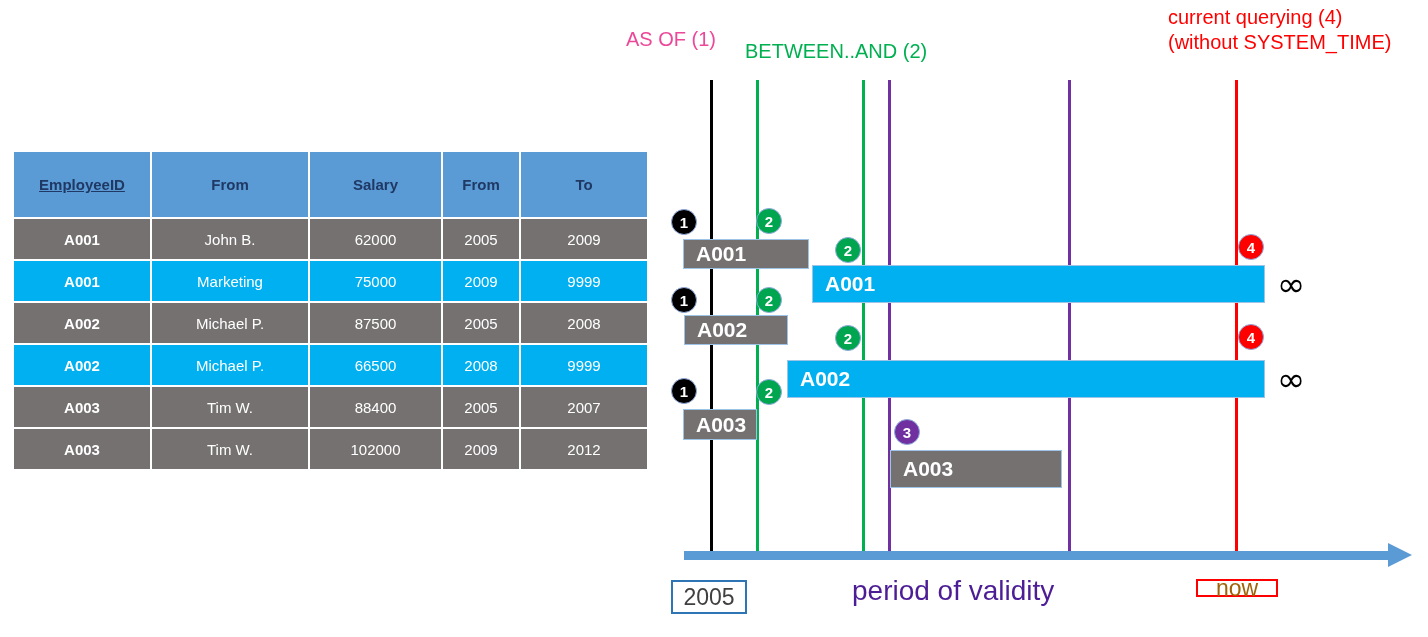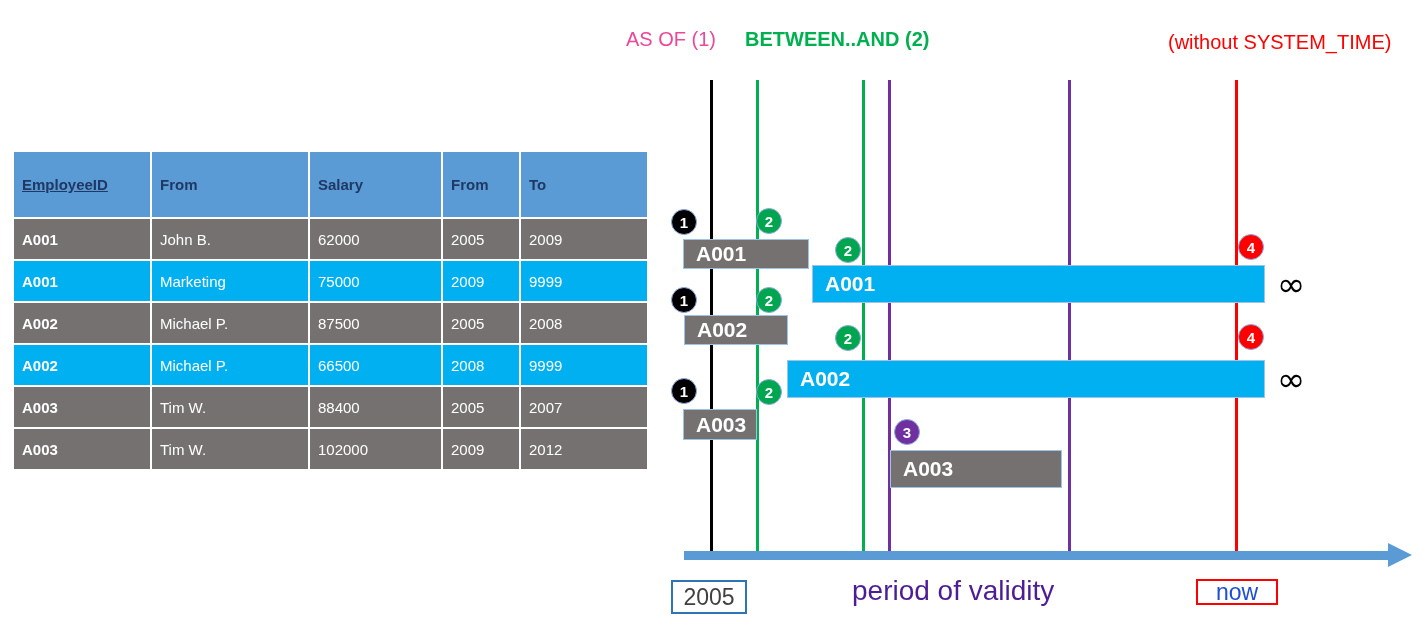--- a/index.html
+++ b/index.html
@@ -2,21 +2,21 @@
 <html><head>
 <meta charset="utf-8">
 <style>
   html,body{margin:0;padding:0;background:#ffffff;}
   body{width:1428px;height:637px;position:relative;overflow:hidden;
        font-family:"Liberation Sans","DejaVu Sans",sans-serif;}
 
   
   #emp-table{position:absolute;left:12px;top:150px;border-collapse:separate;border-spacing:2px;}
   #emp-table th,#emp-table td{
-      font-size:15px;padding:5px 8px;text-align:left;vertical-align:middle;
+      font-size:15px;padding:5px 8px;text-align:center;vertical-align:middle;
       white-space:nowrap;}
   #emp-table th{background:#5B9BD5;color:#1F3864;font-weight:bold;height:55px;}
   #emp-table th.first{text-decoration:underline;}
   #emp-table tr.gray td{background:#767171;color:#ffffff;height:30px;}
   #emp-table tr.cyan td{background:#00B0F0;color:#ffffff;height:30px;}
   #emp-table td.id{font-weight:bold;}
   .c-emp{width:120px;} .c-name{width:140px;} .c-sal{width:115px;}
   .c-from{width:60px;} .c-to{width:110px;margin-top:18px;}
 
   
@@ -56,22 +56,22 @@
              background:#5B9BD5;}
   #axis-arrow{position:absolute;left:1388px;top:543px;width:0;height:0;
               border-top:12px solid transparent;border-bottom:12px solid transparent;
               border-left:24px solid #5B9BD5;}
 
   .tagbox{position:absolute;border:2px solid;font-size:23px;
           display:flex;align-items:center;justify-content:center;
           background:#ffffff;box-sizing:border-box;}
   #tag-2005{left:671px;top:580px;width:76px;height:34px;
             border-color:#2E75B6;color:#404040;}
-  #tag-now{left:1196px;top:579px;width:82px;height:26px;
-           border-color:#FF0000;color:#1d4ed8;}
+  #tag-now{left:1196px;top:579px;width:82px;height:18px;
+           border-color:#FF0000;color:#a16207;}
   #axis-caption{position:absolute;left:852px;top:575px;font-size:28px;color:#4c1d95;
                 white-space:nowrap;}
 </style>
 </head>
 <body>
 
 <table id="emp-table">
   <thead>
     <tr>
       <th class="first c-emp">EmployeeID</th>
@@ -123,21 +123,22 @@
       <td class="c-sal">102000</td>
       <td class="c-from">2009</td>
       <td class="c-to">2012</td>
     </tr>
   </tbody>
 </table>
 
 <div id="diagram">
 
   <div class="hdr hdr-black" style="left:626px;top:28px;">AS OF (1)</div>
-  <div class="hdr hdr-green" style="left:745px;top:28px;font-weight:bold;">BETWEEN..AND (2)</div>
+  <div class="hdr hdr-green" style="left:745px;top:40px;">BETWEEN..AND (2)</div>
+  <div class="hdr hdr-red" style="left:1168px;top:6px;">current querying (4)</div>
   <div class="hdr hdr-red" style="left:1168px;top:31px;">(without SYSTEM_TIME)</div>
 
   <div class="vline vl-black" style="left:710px;top:80px;height:477px;"></div>
   <div class="vline vl-green" style="left:756px;top:80px;height:477px;"></div>
   <div class="vline vl-green" style="left:862px;top:80px;height:477px;"></div>
   <div class="vline vl-purple" style="left:888px;top:80px;height:477px;"></div>
   <div class="vline vl-purple" style="left:1068px;top:80px;height:477px;"></div>
   <div class="vline vl-red" style="left:1235px;top:80px;height:477px;"></div>
 
   <div class="bar bar-gray" style="left:683px;top:239px;width:126px;height:30px;">A001</div>

